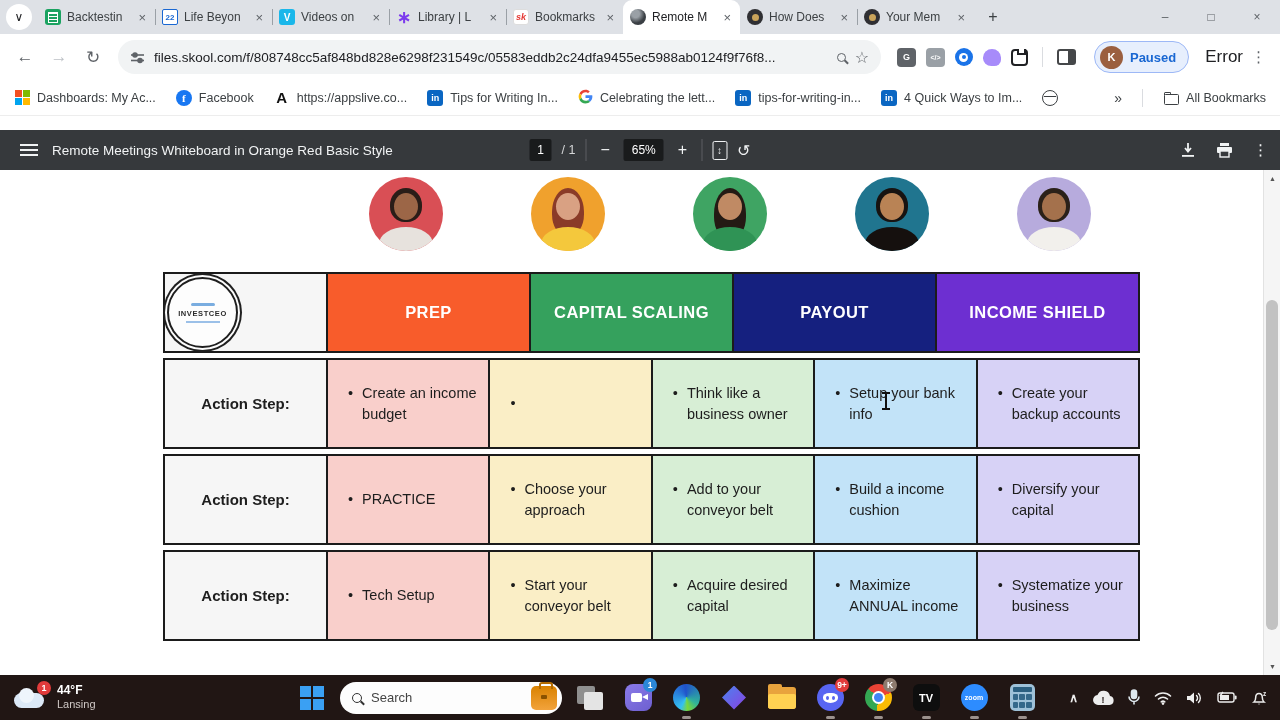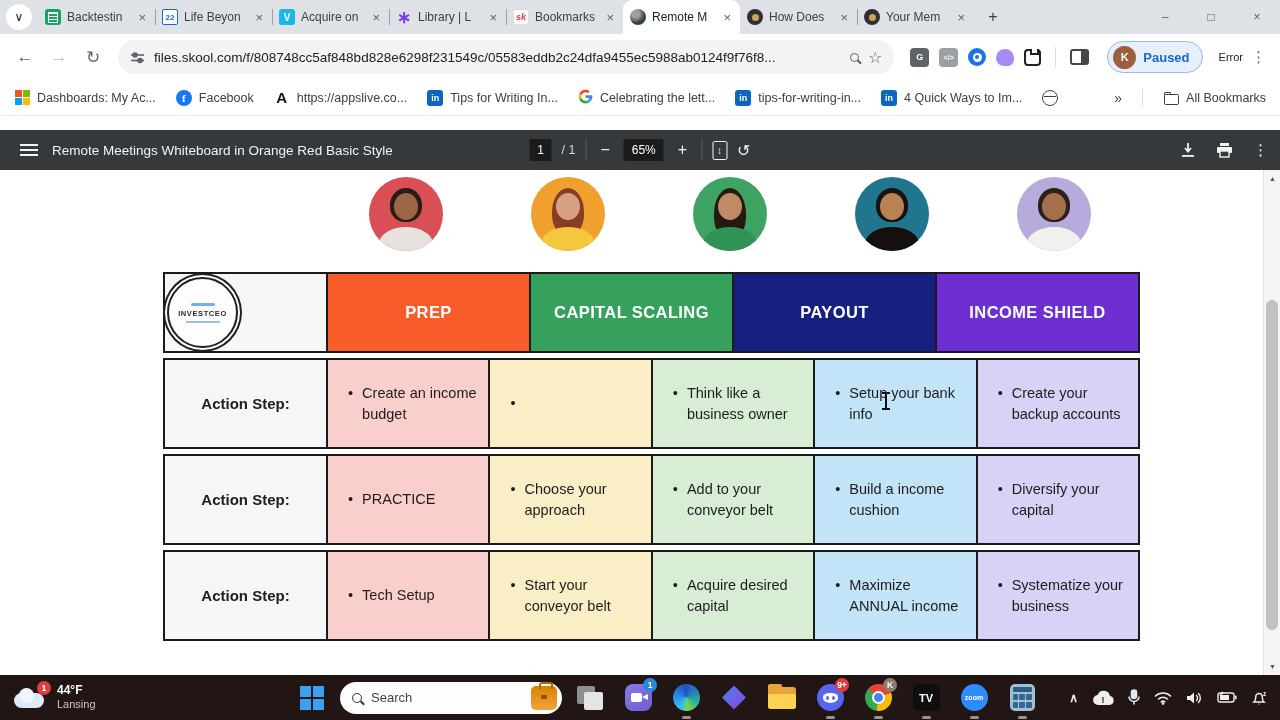--- a/index.html
+++ b/index.html
@@ -47,21 +47,21 @@
   .ext-ghost { width:18px; height:17px; background:#a78bfa; border-radius:60% 60% 45% 55%; }
   .ext-jacket { width:17px; height:17px; border:2px solid #202124; border-radius:4px; position:relative; }
   .ext-jacket::after { content:''; position:absolute; top:-2px; left:4px; width:5px; height:4px; background:#fff; border:2px solid #202124; border-top:none; }
   .vsep { width:1px; height:20px; background:#dadce0; margin:0 4px; }
   .sidepanel { width:19px; height:16px; border:2px solid #454749; border-radius:3px; position:relative; margin:0 6px; }
   .sidepanel::after { content:''; position:absolute; right:0; top:0; bottom:0; width:6px; background:#454749; }
   .paused-chip { display:flex; align-items:center; gap:7px; height:32px; padding:0 12px 0 5px; border:1px solid #9db8f6; background:#e7effd; border-radius:16px; margin:0 8px; }
   .paused-chip .avk { width:23px; height:23px; border-radius:50%; background:#9b5f3f; color:#fff; font-size:11px; font-weight:bold; display:flex; align-items:center; justify-content:center; }
   .paused-chip .ptxt { font-size:13px; color:#1967d2; font-weight:bold; }
   .error-chip { display:flex; align-items:center; gap:8px; padding:0 4px; }
-  .error-chip .etxt { font-size:11px; color:#202124; }
+  .error-chip .etxt { font-size:17px; color:#202124; }
   .error-chip .kebab { font-size:15px; color:#5f6368; letter-spacing:0; }
 
   
   .bookmarks { height:36px; background:#fff; display:flex; align-items:center; padding:0 14px; gap:20px; font-size:12.5px; color:#3c4043; border-bottom:1px solid #ededed; }
   .bm { display:flex; align-items:center; gap:7px; white-space:nowrap; }
   .bmic { width:16px; height:16px; display:flex; align-items:center; justify-content:center; border-radius:3px; font-size:9px; font-weight:bold; flex:0 0 16px; }
   .bmic.grid { display:grid; grid-template-columns:7px 7px; grid-gap:1px; }
   .bmic.grid i { width:7px; height:7px; }
   .bmic.grid i:nth-child(1){background:#f25022}.bmic.grid i:nth-child(2){background:#7fba00}.bmic.grid i:nth-child(3){background:#00a4ef}.bmic.grid i:nth-child(4){background:#ffb900}
   .bmic.fb { background:#1877f2; color:#fff; border-radius:50%; font-size:11px; font-family:"Liberation Serif",serif; }
@@ -204,21 +204,21 @@
     <span class="lbl">Backtestin</span>
     <span class="x">×</span>
   </div>
   <div class="tab">
     <span class="fav cal">22</span>
     <span class="lbl">Life Beyon</span>
     <span class="x">×</span>
   </div>
   <div class="tab">
     <span class="fav vimeo">V</span>
-    <span class="lbl">Acquire on</span>
+    <span class="lbl">Videos on</span>
     <span class="x">×</span>
   </div>
   <div class="tab">
     <span class="fav flower">∗</span>
     <span class="lbl">Library | L</span>
     <span class="x">×</span>
   </div>
   <div class="tab">
     <span class="fav skool">sk</span>
     <span class="lbl">Bookmarks</span>

